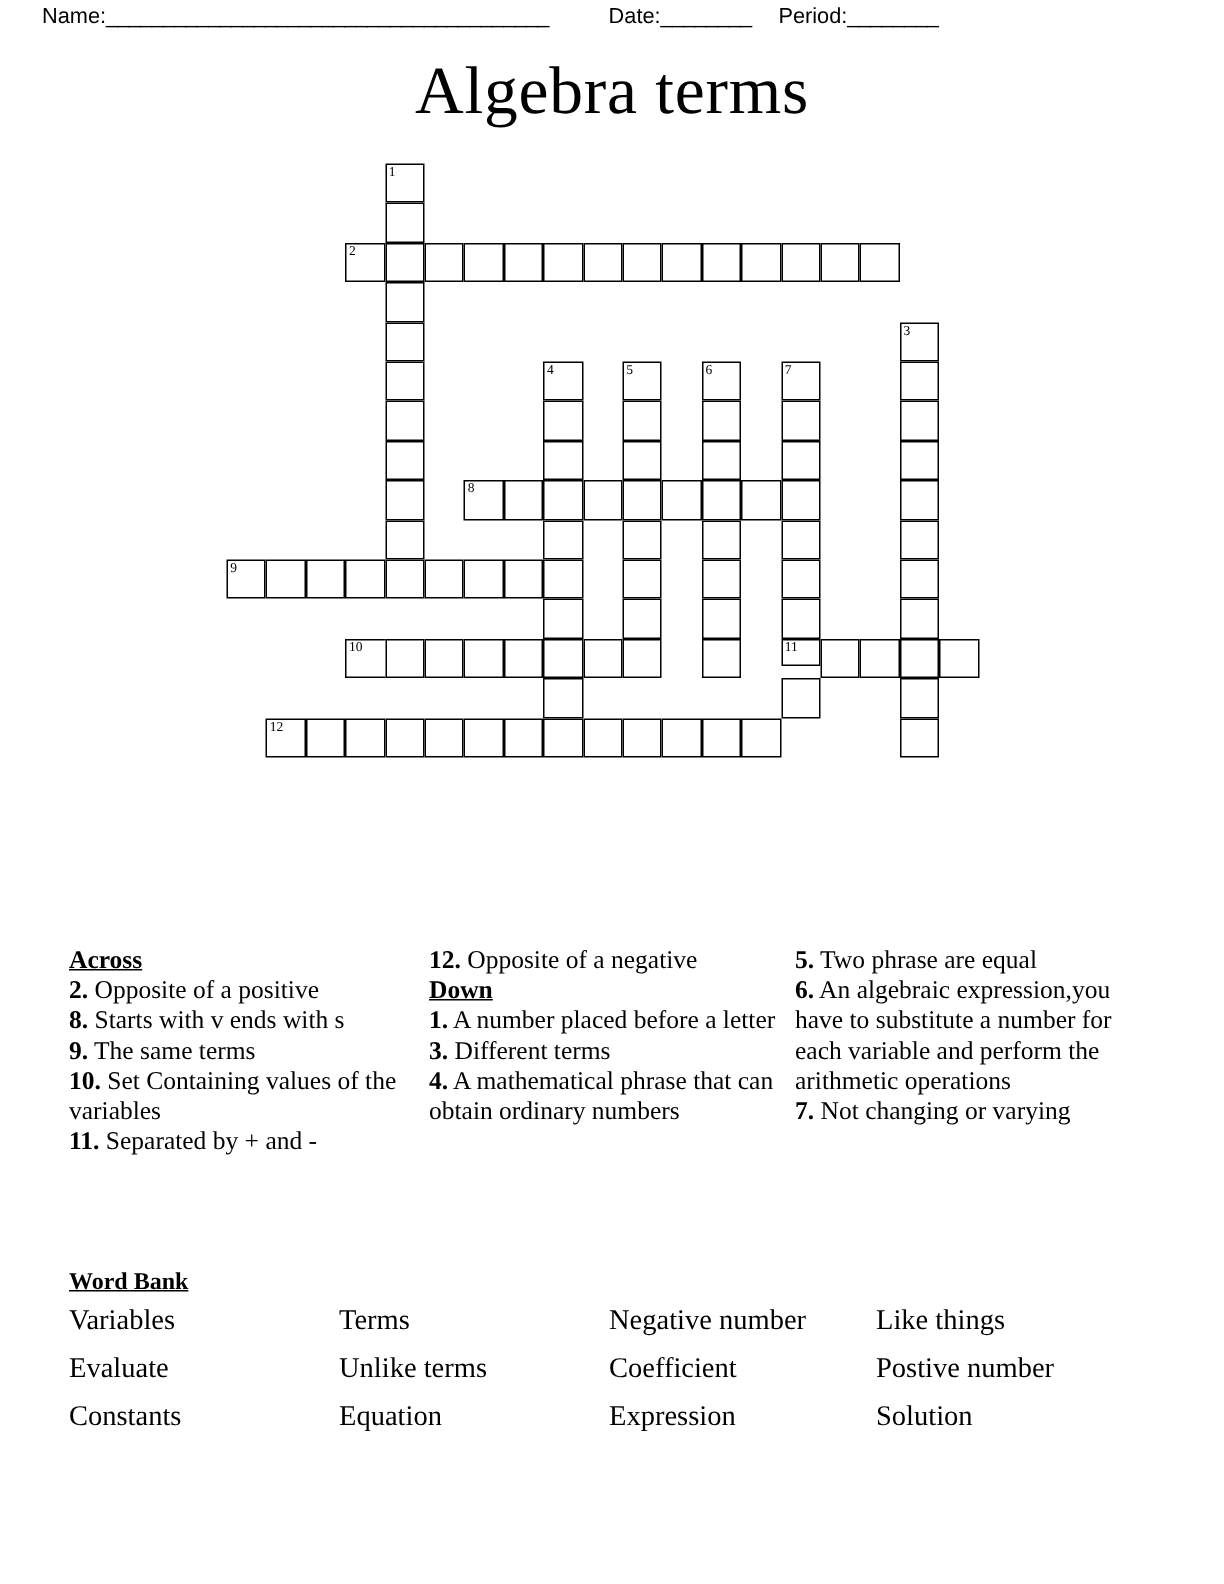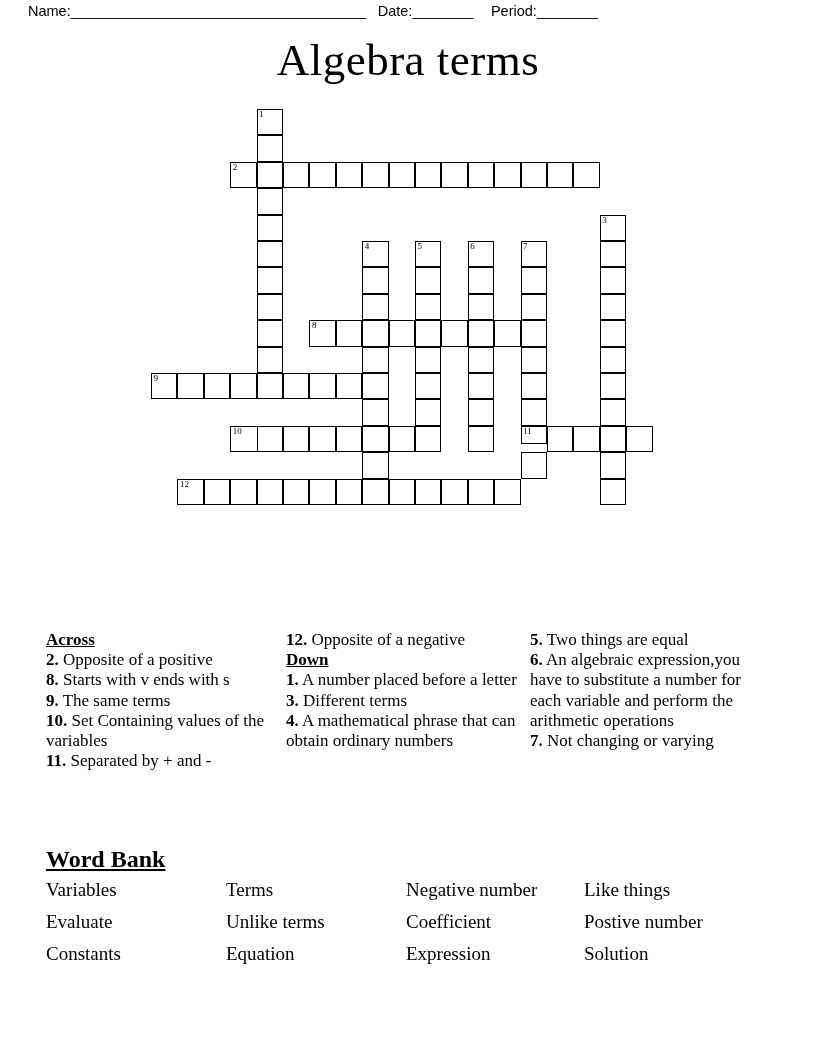--- a/index.html
+++ b/index.html
@@ -26,21 +26,21 @@
     display: flex;
     align-items: baseline;
     font-family: "Liberation Sans", sans-serif;
     font-size: 14.5px;
     padding-top: 3px;
     box-sizing: border-box;
   }
   .field-label { white-space: pre; }
   .field-rule { white-space: pre; letter-spacing: -0.5px; }
   #name-block { margin-left: 28px; }
-  #date-block { margin-left: 12px; }
+  #date-block { margin-left: 40px; }
   #period-block { margin-left: 18px; }
 
   
   #puzzle-title {
     position: absolute;
     left: 0;
     top: 34px;
     width: 816px;
     text-align: center;
     font-family: "Liberation Serif", serif;
@@ -102,21 +102,21 @@
   
   #word-bank {
     position: absolute;
     left: 46px;
     top: 846px;
     width: 724px;
   }
   #word-bank-heading {
     font-weight: bold;
     text-decoration: underline;
-    font-size: 24px;
+    font-size: 16px;
     display: block;
     margin-bottom: 4px;
   }
   #word-bank-grid {
     display: grid;
     grid-template-columns: 180px 180px 178px 180px;
     row-gap: 5px;
     font-size: 19px;
     line-height: 1.42;
   }
@@ -275,21 +275,21 @@
 
   <div class="clue-col col2">
     <span class="clue-item"><span class="clue-num">12.</span><span> Opposite of a negative</span></span>
     <span class="clue-heading">Down</span>
     <span class="clue-item"><span class="clue-num">1.</span><span> A number placed before a letter</span></span>
     <span class="clue-item"><span class="clue-num">3.</span><span> Different terms</span></span>
     <span class="clue-item"><span class="clue-num">4.</span><span> A mathematical phrase that can obtain ordinary numbers</span></span>
   </div>
 
   <div class="clue-col col3">
-    <span class="clue-item"><span class="clue-num">5.</span><span> Two things are equal</span></span>
+    <span class="clue-item"><span class="clue-num">5.</span><span> Two phrase are equal</span></span>
     <span class="clue-item"><span class="clue-num">6.</span><span> An algebraic expression,you have to substitute a number for each variable and perform the arithmetic operations</span></span>
     <span class="clue-item"><span class="clue-num">7.</span><span> Not changing or varying</span></span>
   </div>
 </div>
 
 <div id="word-bank">
   <span id="word-bank-heading">Word Bank</span>
   <div id="word-bank-grid">
     <span class="word-bank-item">Variables</span>
     <span class="word-bank-item">Terms</span>

